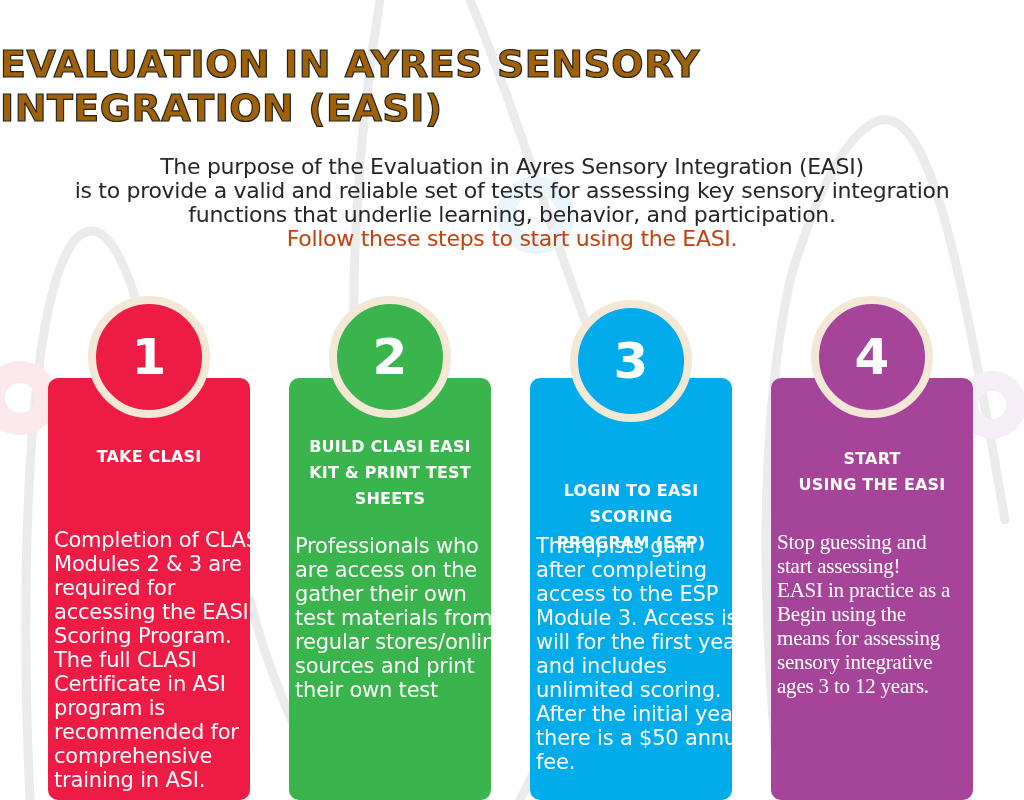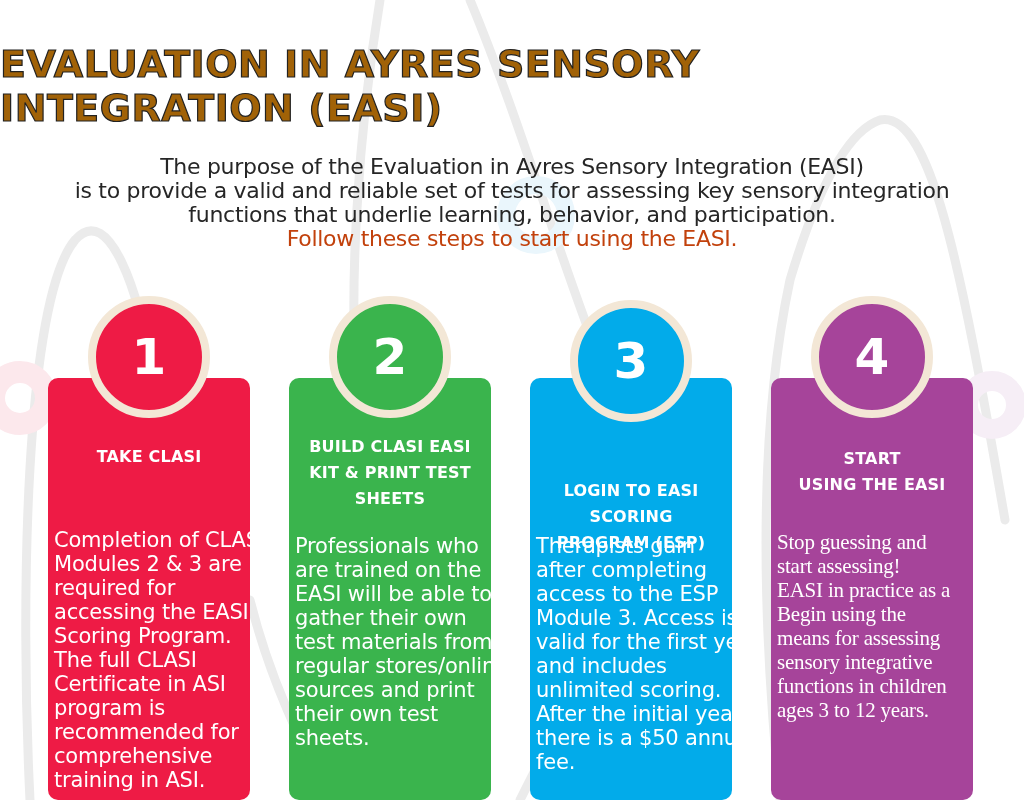--- a/index.html
+++ b/index.html
@@ -106,44 +106,42 @@
 
 <div class="step" id="step2">
   <div class="circle">2</div>
   <div class="heading" style="top:56px;">
     <div>BUILD CLASI EASI</div>
     <div>KIT &amp; PRINT TEST</div>
     <div>SHEETS</div>
   </div>
   <div class="body" style="top:156px;">
     <span class="ln">Professionals who</span>
-    <span class="ln">are trained on the</span>
-    <span class="ln">EASI will be able to</span>
+    <span class="ln">are access on the</span>
     <span class="ln">gather their own</span>
     <span class="ln">test materials from</span>
     <span class="ln">regular stores/online</span>
     <span class="ln">sources and print</span>
     <span class="ln">their own test</span>
-    <span class="ln">sheets.</span>
   </div>
 </div>
 
 <div class="step" id="step3">
   <div class="circle" style="top:-78px;">3</div>
   <div class="heading" style="top:66px;margin-top:34px;">
     <div>LOGIN TO EASI</div>
     <div>SCORING</div>
     <div>PROGRAM (ESP)</div>
   </div>
   <div class="body" style="top:156px;">
     <span class="ln">Therapists gain</span>
     <span class="ln">after completing</span>
     <span class="ln">access to the ESP</span>
     <span class="ln">Module 3. Access is</span>
-    <span class="ln">valid for the first year</span>
+    <span class="ln">will for the first year</span>
     <span class="ln">and includes</span>
     <span class="ln">unlimited scoring.</span>
     <span class="ln">After the initial year,</span>
     <span class="ln">there is a $50 annual</span>
     <span class="ln">fee.</span>
   </div>
 </div>
 
 <div class="step" id="step4">
   <div class="circle">4</div>
@@ -151,16 +149,15 @@
     <div>START</div>
     <div>USING THE EASI</div>
   </div>
   <div class="body" style="top:152px;font-family:Liberation Serif, serif;">
     <span class="ln">Stop guessing and</span>
     <span class="ln">start assessing!</span>
     <span class="ln">EASI in practice as a</span>
     <span class="ln">Begin using the</span>
     <span class="ln">means for assessing</span>
     <span class="ln">sensory integrative</span>
-    <span class="ln">functions in children</span>
     <span class="ln">ages 3 to 12 years.</span>
   </div>
 </div>
 
 </body></html>

